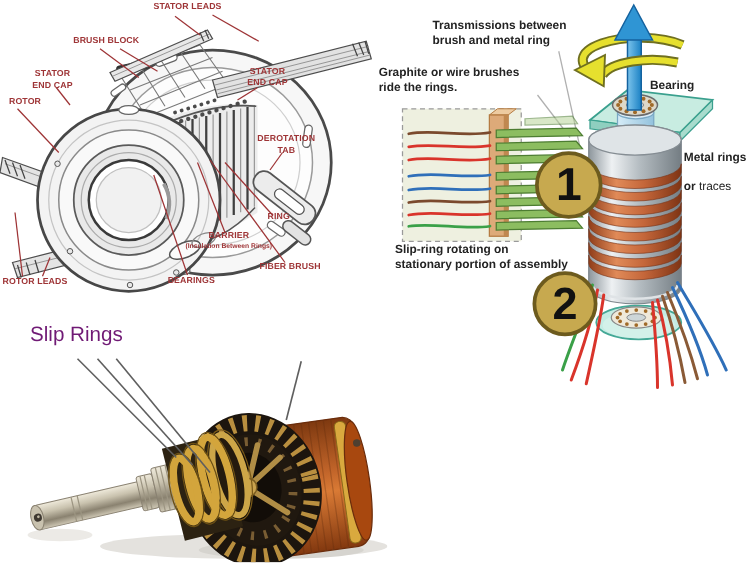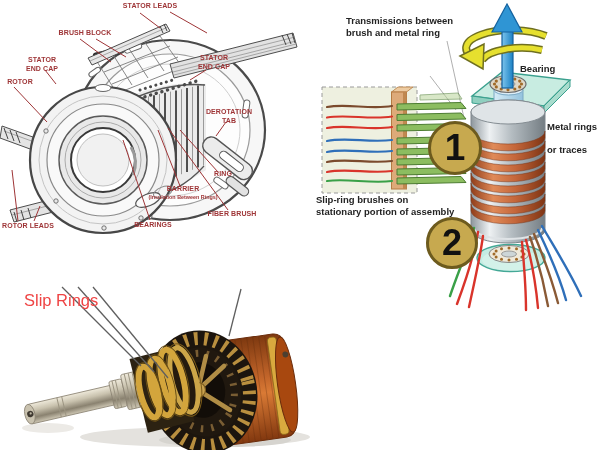--- a/index.html
+++ b/index.html
@@ -6,25 +6,25 @@
   .canvas{position:relative;width:600px;height:450px;background:#fff;overflow:hidden;
           font-family:"Liberation Sans",sans-serif;}
   .canvas svg{position:absolute;}
   .cap-label{position:absolute;color:#9e3436;font-weight:bold;font-size:7px;line-height:1.3;
              text-align:center;white-space:pre-line;letter-spacing:.1px;}
   .cap-sub{position:absolute;color:#9e3436;font-weight:bold;font-size:5.4px;line-height:1.2;
            text-align:center;}
   .schem-label{position:absolute;color:#232323;font-weight:bold;font-size:9.5px;line-height:1.22;
                white-space:pre-line;}
   .schem-left{text-align:left;}
-  .photo-label{position:absolute;color:#ef4444;font-size:16.5px;font-weight:400;margin-top:32px;}
+  .photo-label{position:absolute;color:#701a75;font-size:16.5px;font-weight:400;}
   .step-circle{position:absolute;border-radius:50%;background:#c7a94f;border:3px solid #6d5b1e;
                color:#111;font-weight:bold;display:flex;align-items:center;justify-content:center;
                box-sizing:border-box;}
-  .traces-bold{font-weight:700;}
+  .traces-bold{font-weight:400;}
 </style>
 </head>
 <body>
 
 <div class="canvas">
 
   <svg style="left:0;top:0" width="300" height="250" viewBox="0 0 300 250">
 
     <g>
       <ellipse cx="170" cy="130" rx="95" ry="90" fill="#f7f7f7" stroke="#4a4a4a" stroke-width="2.2"></ellipse>
@@ -272,26 +272,28 @@
       <path d="M538,230 C550,255 560,278 566,300" stroke="#2f6fb9"></path>
       <path d="M534,234 C544,258 552,280 558,303" stroke="#8a5a36"></path>
       <path d="M530,237 C538,260 544,284 548,306" stroke="#8a5a36"></path>
       <path d="M526,240 C532,262 536,286 538,308" stroke="#d9342b"></path>
       <path d="M522,242 C524,264 526,288 526,310" stroke="#d9342b"></path>
     </g>
   </svg>
 
   <div class="schem-label" style="left:346px;top:15px;width:150px">Transmissions between
 brush and metal ring</div>
+  <div class="schem-label" style="left:303px;top:53px;width:150px">Graphite or wire brushes
+ride the rings.</div>
   <div class="schem-label schem-left" style="left:520px;top:63px;width:50px">Bearing</div>
   <div class="schem-label schem-left" style="left:547px;top:109px;width:64px">
     <div>Metal rings</div>
     <div><span>or </span><span class="traces-bold">traces</span></div>
   </div>
-  <div class="schem-label" style="left:316px;top:194px;width:160px">Slip-ring brushes on
+  <div class="schem-label" style="left:316px;top:194px;width:160px">Slip-ring rotating on
 stationary portion of assembly</div>
 
   <div class="step-circle" style="left:428px;top:121px;width:54px;height:54px;font-size:37px">1</div>
   <div class="step-circle" style="left:426px;top:217px;width:52px;height:52px;font-size:36px">2</div>
 
   <svg style="left:0;top:250px" width="310" height="200" viewBox="0 250 310 200">
     <defs>
       <linearGradient id="shaftGrad" x1="0" y1="0" x2="0" y2="1">
         <stop offset="0" stop-color="#efeadb"></stop>
           <stop offset=".35" stop-color="#c9c2ae"></stop>

